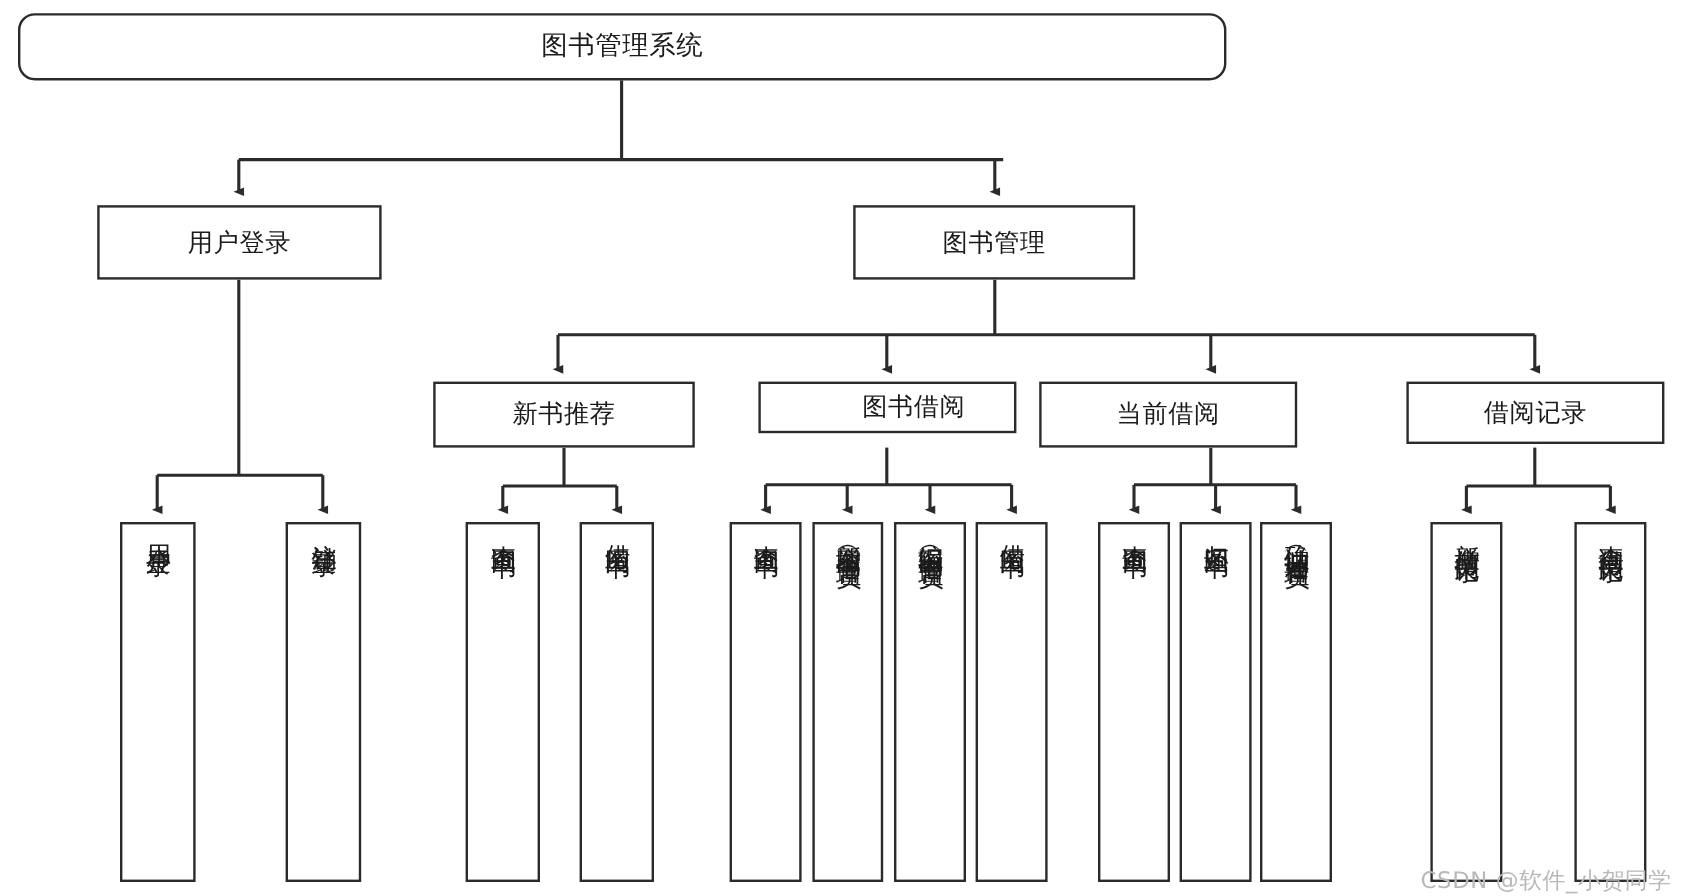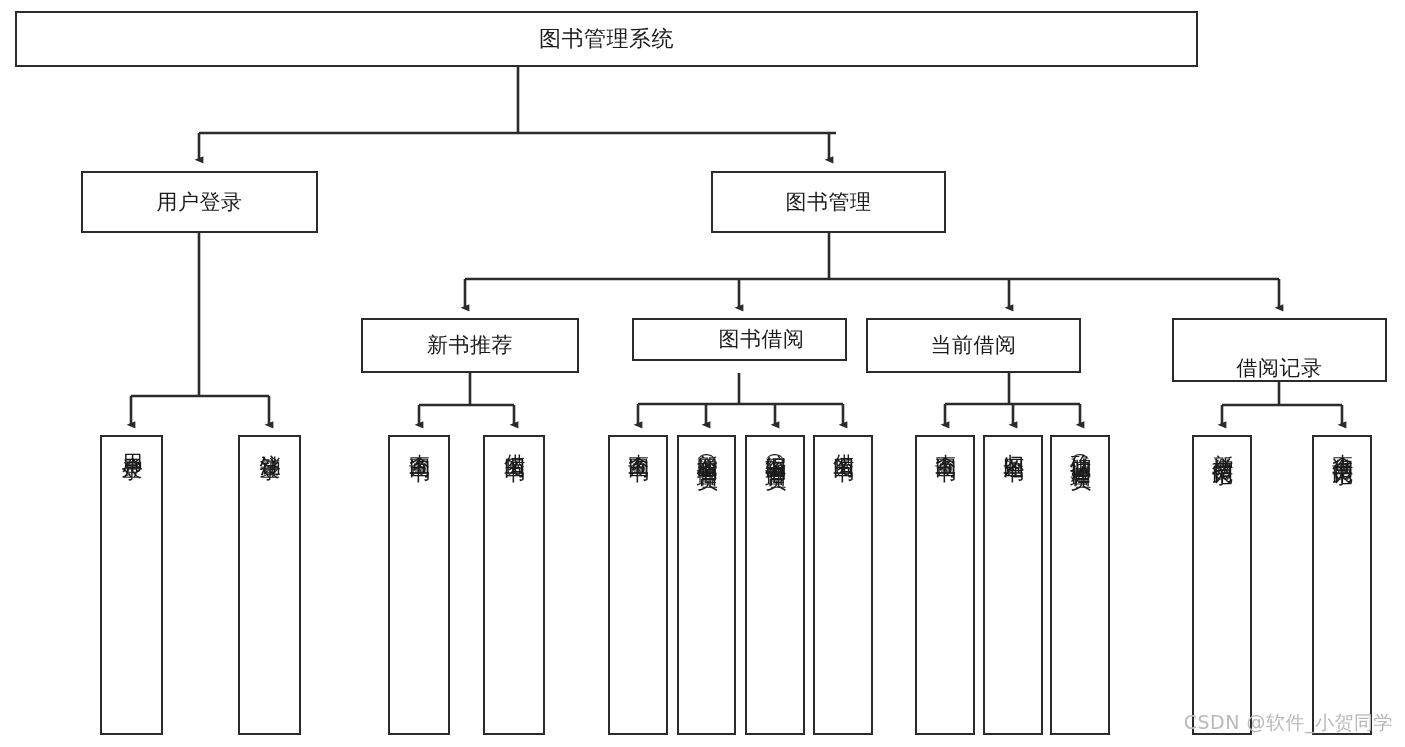--- a/index.html
+++ b/index.html
@@ -61,21 +61,21 @@
     display: flex;
     align-items: center;
     justify-content: flex-start;
   }
   .node.leaf.short .label {
     align-items: center;
   }
   .watermark {
     position: absolute;
     right: 12px;
-    bottom: 11px;
+    bottom: 0;
     font-size: 19px;
     color: #b9b9b9;
     white-space: nowrap;
     z-index: 5;
     letter-spacing: 0.5px;
   }
 </style>
 </head>
 <body>
 
@@ -124,41 +124,41 @@
       <path d="M1013,404 L1013,425" marker-end="url(#arrow)"></path>
       <path d="M1080,404 L1080,425" marker-end="url(#arrow)"></path>
 
       <path d="M1279,373 L1279,405"></path>
       <path d="M1222,405 L1342,405"></path>
       <path d="M1222,405 L1222,425" marker-end="url(#arrow)"></path>
       <path d="M1342,405 L1342,425" marker-end="url(#arrow)"></path>
     </g>
   </svg>
 
-  <div class="node root" style="left: 15px; top: 11px; width: 1183px; height: 56px;">
+  <div class="node root" style="left: 15px; top: 11px; width: 1007px; height: 56px; border-radius: 14px;">
     <span class="label">图书管理系统</span>
   </div>
 
   <div class="node" style="left: 81px; top: 171px; width: 237px; height: 62px;">
     <span class="label">用户登录</span>
   </div>
   <div class="node" style="left: 711px; top: 171px; width: 235px; height: 62px; align-items: center;">
     <span class="label">图书管理</span>
   </div>
 
   <div class="node" style="left: 361px; top: 318px; width: 218px; height: 55px;">
     <span class="label">新书推荐</span>
   </div>
   <div class="node" style="left: 632px; top: 318px; width: 215px; height: 43px; padding-left: 44px;">
     <span class="label">图书借阅</span>
   </div>
   <div class="node" style="left: 866px; top: 318px; width: 215px; height: 55px;">
     <span class="label">当前借阅</span>
   </div>
-  <div class="node" style="left: 1172px; top: 318px; width: 215px; height: 64px; align-items: flex-end;">
+  <div class="node" style="left: 1172px; top: 318px; width: 215px; height: 52px;">
     <span class="label">借阅记录</span>
   </div>
 
   <div class="node leaf short" style="left: 100px; top: 435px; width: 63px; height: 300px;">
     <span class="label">用户登录</span>
   </div>
   <div class="node leaf short" style="left: 238px; top: 435px; width: 63px; height: 300px;">
     <span class="label">注销登录</span>
   </div>
 

